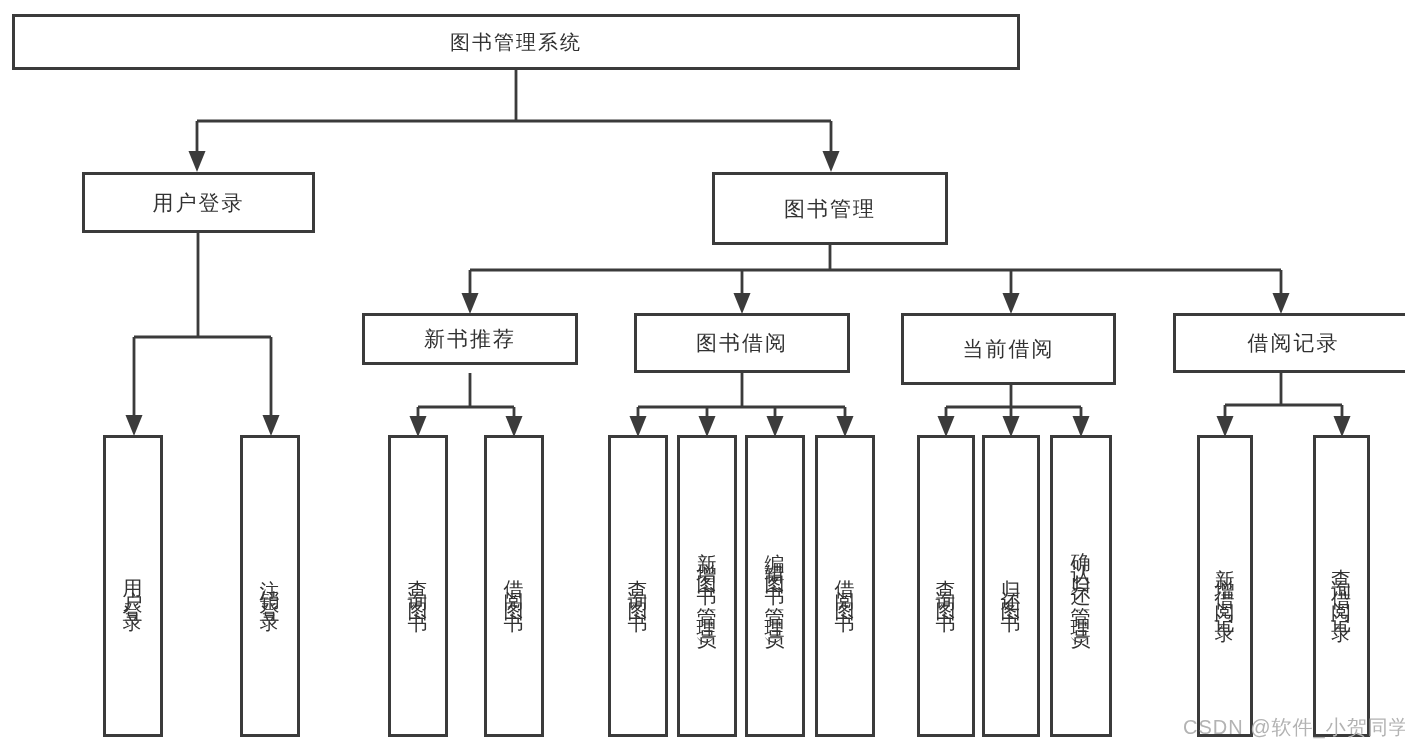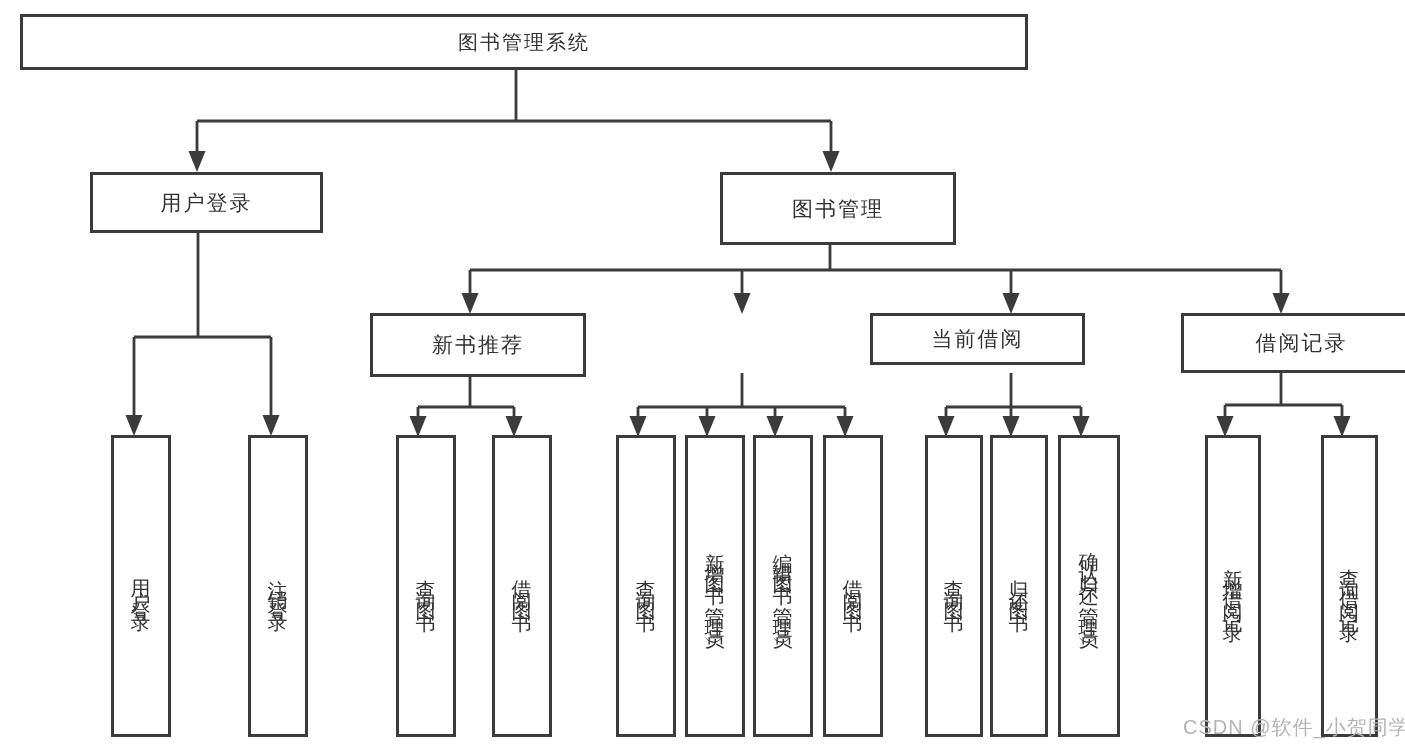--- a/index.html
+++ b/index.html
@@ -9,21 +9,20 @@
     color: var(--text, #323232);
   }
   .wires { position:absolute; left:0; top:0; width:1405px; height:747px; color:var(--line,#3b3b3b); }
   .wires path { stroke:currentColor; stroke-width:2.8; fill:none; }
   .wires polygon { fill:currentColor; stroke:none; }
   .node {
     position:absolute; box-sizing:border-box;
     border:3px solid var(--line,#3b3b3b); background:var(--box_bg,#ffffff);
     display:flex; align-items:center; justify-content:center;
     color:var(--text,#323232);
-    margin-left:8px;
   }
   .hnode { font-size:21px; letter-spacing:2px; white-space:nowrap; }
   .rootnode { font-size:20px; }
   .vbox  { }
   .vtext {
     writing-mode:vertical-rl; text-orientation:mixed;
     font-size:20px; line-height:1; letter-spacing:11px; white-space:nowrap;
   }
   .watermark {
     position:absolute; font-size:20px; letter-spacing:1px;
@@ -83,22 +82,23 @@
       <polygon points="1216.5,416 1233.5,416 1225,437"></polygon>
       <polygon points="1333.5,416 1350.5,416 1342,437"></polygon>
     </g>
   </svg>
 
   <div class="node hnode rootnode" style="left:12px;top:14px;width:1008px;height:56px">图书管理系统</div>
 
   <div class="node hnode" style="left:82px;top:172px;width:233px;height:61px">用户登录</div>
   <div class="node hnode" style="left:712px;top:172px;width:236px;height:73px">图书管理</div>
 
-  <div class="node hnode" style="left:362px;top:313px;width:216px;height:64px">新书推荐</div>
-  <div class="node hnode" style="left:862px;top:313px;width:215px;height:52px">当前借阅</div>
+  <div class="node hnode" style="left:362px;top:313px;width:216px;height:52px">新书推荐</div>
+  <div class="node hnode" style="left:634px;top:313px;width:216px;height:60px">图书借阅</div>
+  <div class="node hnode" style="left:901px;top:313px;width:215px;height:72px">当前借阅</div>
   <div class="node hnode" style="left:1173px;top:313px;width:241px;height:60px">借阅记录</div>
 
   <div class="node vbox" style="left:103px;top:435px;width:60px;height:302px">
     <span class="vtext">用户登录</span>
   </div>
   <div class="node vbox" style="left:240px;top:435px;width:60px;height:302px">
     <span class="vtext">注销登录</span>
   </div>
 
   <div class="node vbox" style="left:388px;top:435px;width:60px;height:302px">

